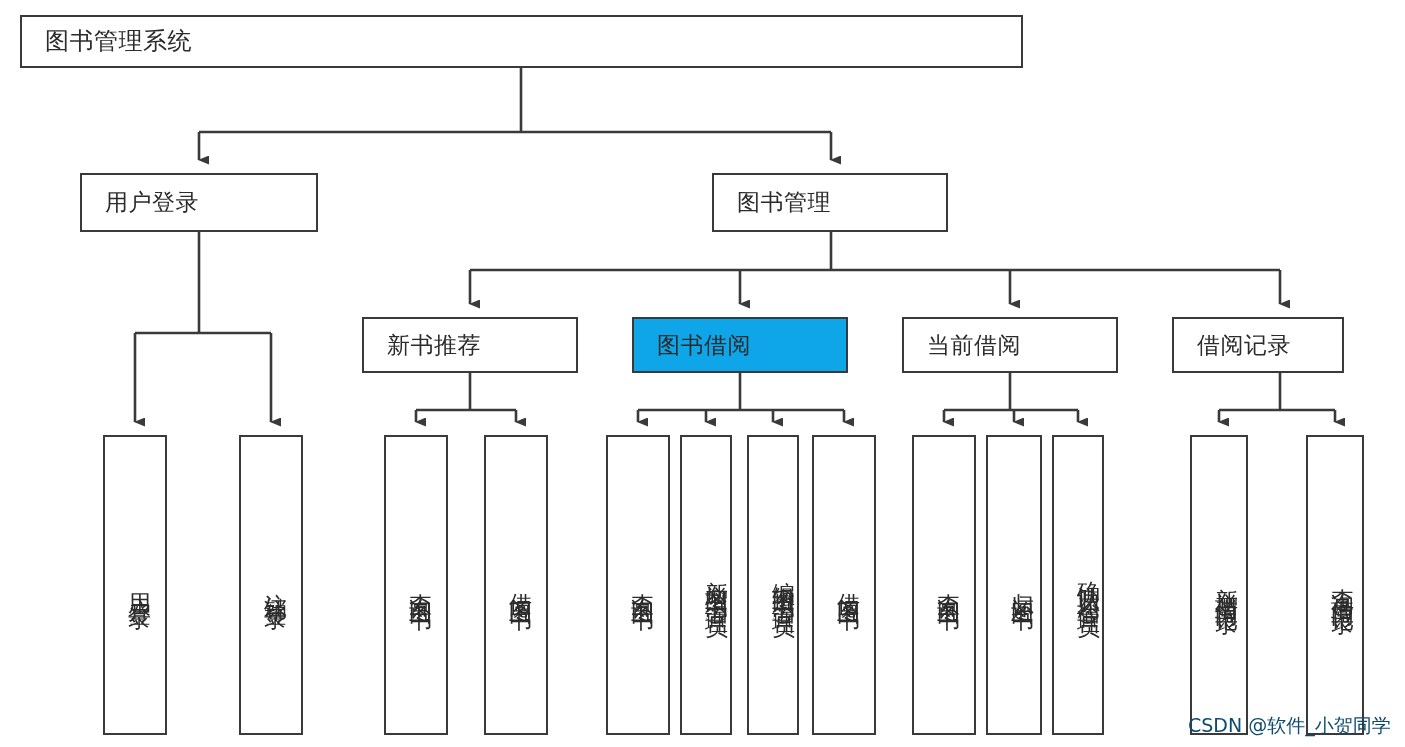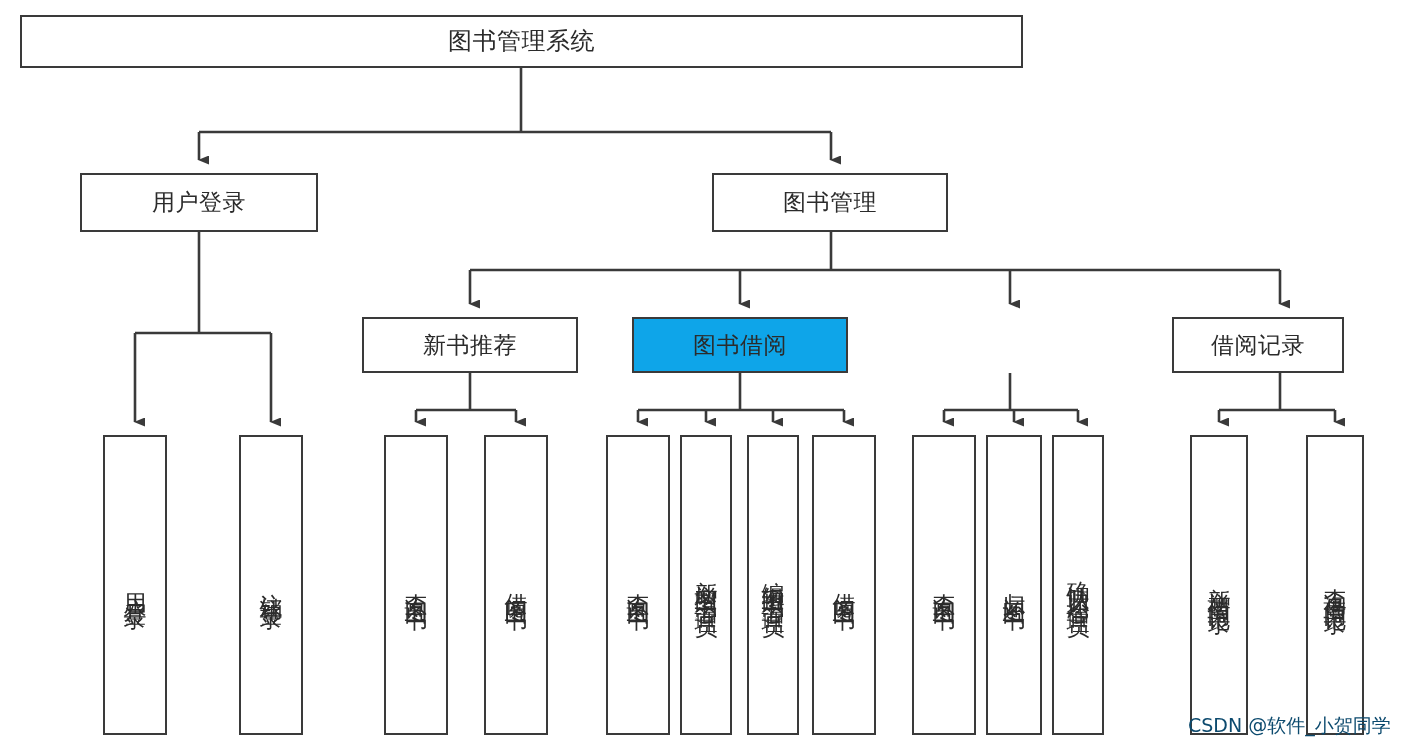--- a/index.html
+++ b/index.html
@@ -25,22 +25,22 @@
     width: 1405px;
     height: 747px;
   }
   .node {
     position: absolute;
     box-sizing: border-box;
     background: #ffffff;
     border: 2.2px solid #3a3a3a;
     display: flex;
     align-items: center;
-    justify-content: center;
     z-index: 3;
+    padding-left: 23px;
   }
   .node .label {
     color: #2b2b2b;
     line-height: 1.16;
     white-space: nowrap;
     text-align: center;
     letter-spacing: 0.5px;
   }
   .node.horiz .label {
     font-size: 23px;
@@ -134,20 +134,23 @@
   <div class="node horiz" style="left: 362px; top: 317px; width: 216px; height: 56px; border-color: rgb(58, 58, 58); background: rgb(255, 255, 255);">
     <span class="label" style="color: rgb(43, 43, 43);">新书推荐</span>
   </div>
 
   <div class="node horiz" style="left: 712px; top: 173px; width: 236px; height: 59px; border-color: rgb(58, 58, 58); background: rgb(255, 255, 255);">
     <span class="label" style="color: rgb(43, 43, 43);">图书管理</span>
   </div>
   <div class="node horiz" style="left: 632px; top: 317px; width: 216px; height: 56px; border-color: rgb(58, 58, 58); background: #0ea5e9;">
     <span class="label" style="color: rgb(43, 43, 43);">图书借阅</span>
   </div>
+  <div class="node horiz" style="left: 902px; top: 317px; width: 216px; height: 56px; border-color: rgb(58, 58, 58); background: rgb(255, 255, 255);">
+    <span class="label" style="color: rgb(43, 43, 43);">当前借阅</span>
+  </div>
   <div class="node horiz" style="left: 1172px; top: 317px; width: 172px; height: 56px; border-color: rgb(58, 58, 58); background: rgb(255, 255, 255);">
     <span class="label" style="color: rgb(43, 43, 43);">借阅记录</span>
   </div>
 
   <div class="node vert" style="left: 103px; top: 435px; width: 64px; height: 300px; border-color: rgb(58, 58, 58); background: rgb(255, 255, 255);">
     <span class="label" style="color: rgb(43, 43, 43);">用户登录</span>
   </div>
   <div class="node vert" style="left: 239px; top: 435px; width: 64px; height: 300px; border-color: rgb(58, 58, 58); background: rgb(255, 255, 255);">
     <span class="label" style="color: rgb(43, 43, 43);">注销登录</span>
   </div>

